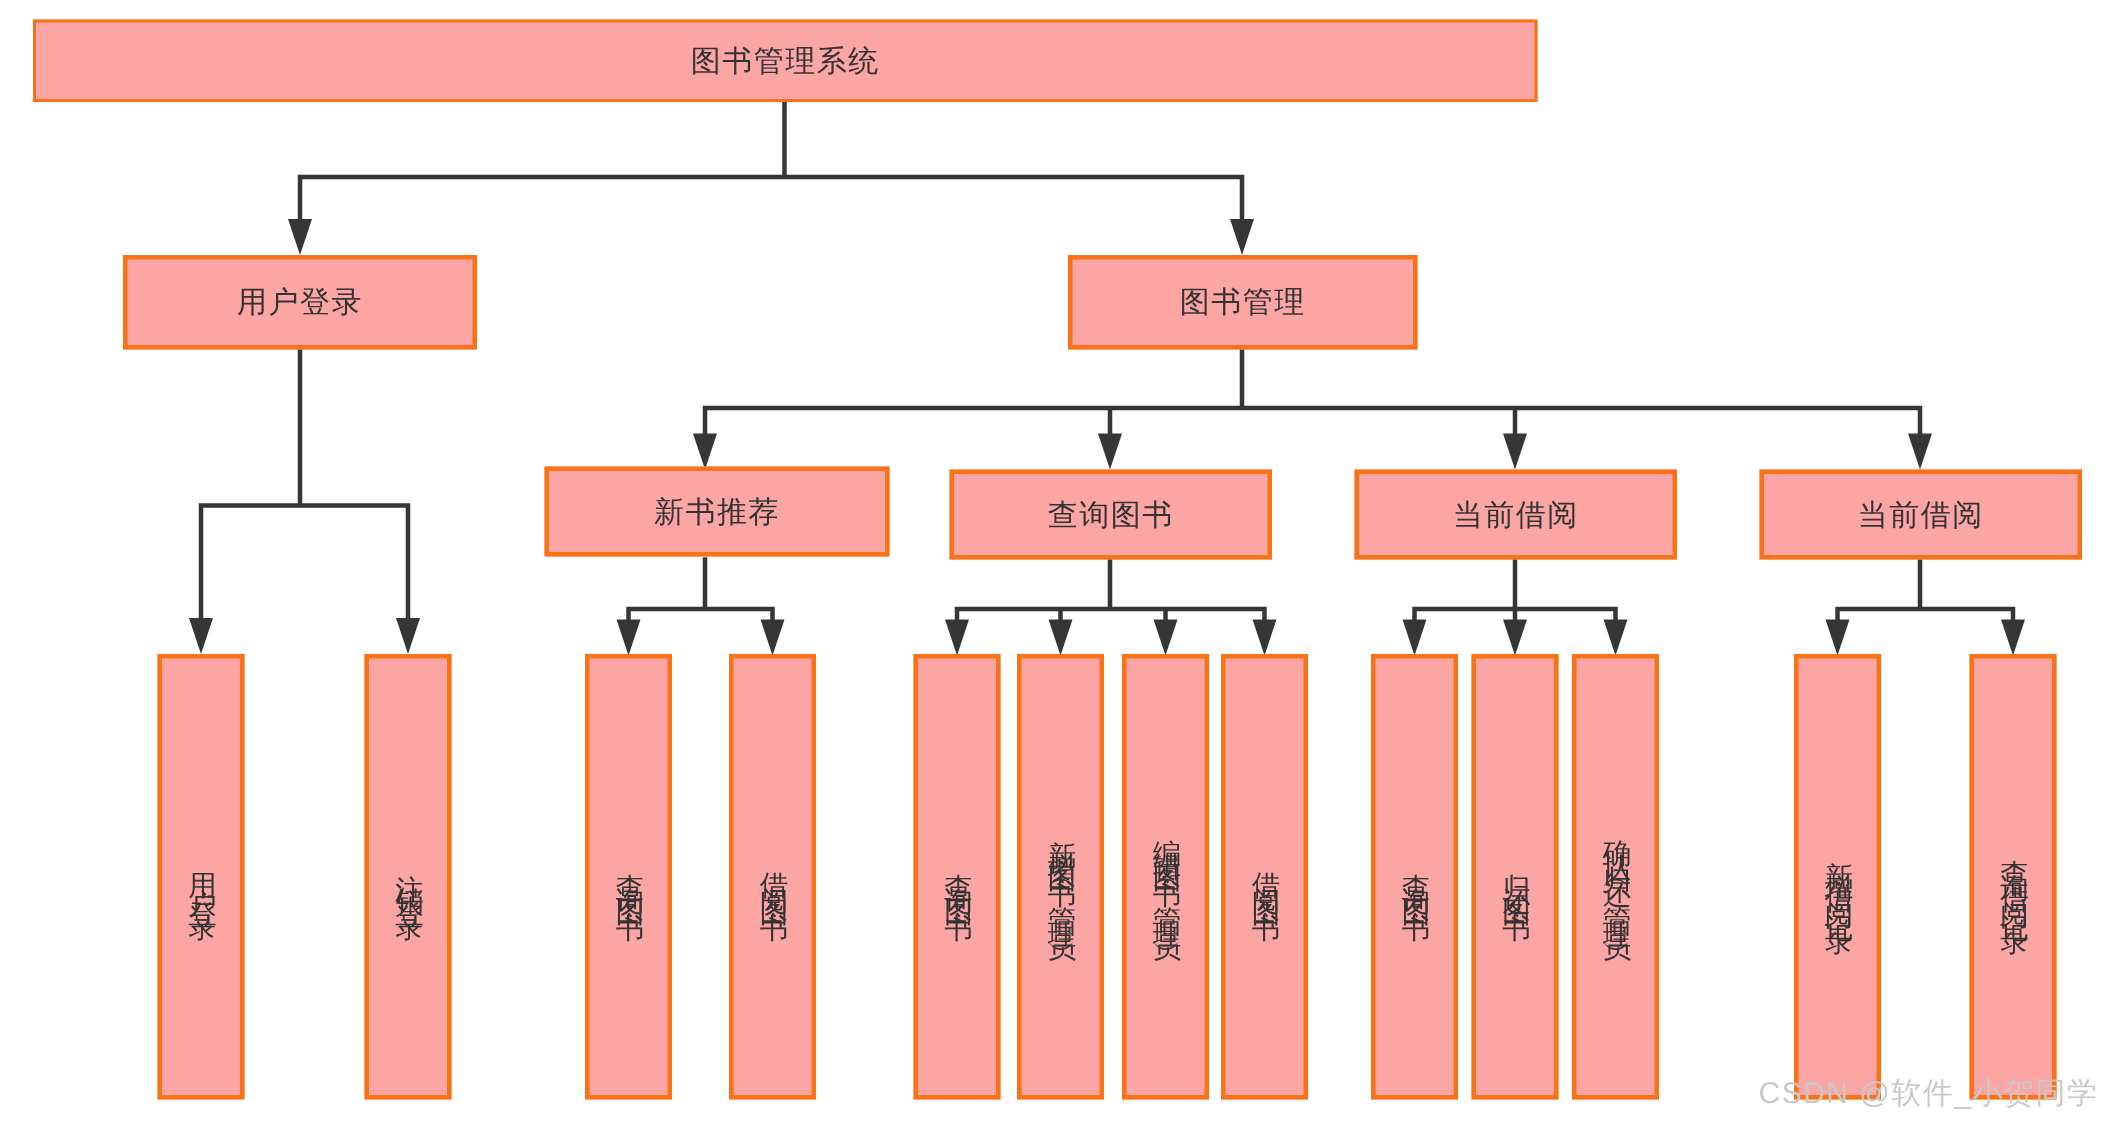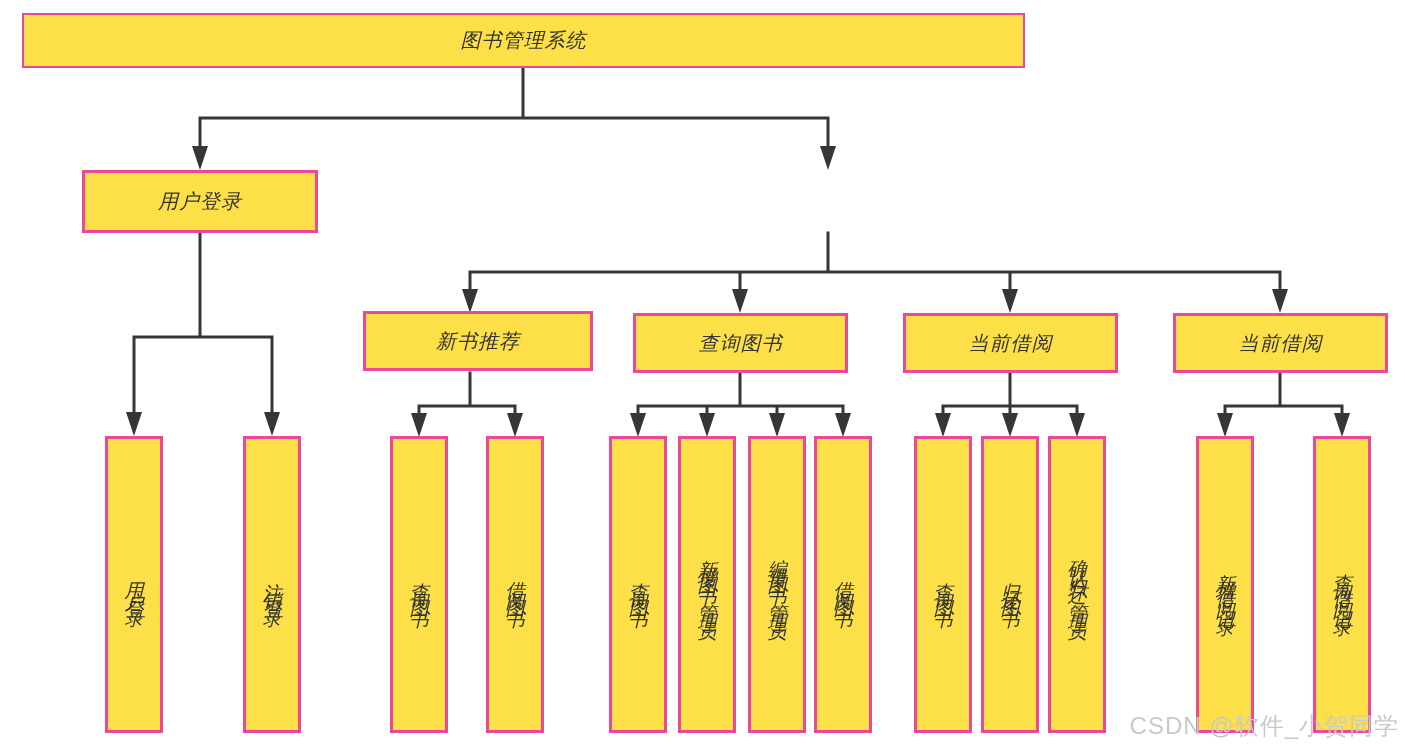--- a/index.html
+++ b/index.html
@@ -2,34 +2,34 @@
 <html><head>
 <meta charset="utf-8">
 <style>
   html,body{margin:0;padding:0;background:#ffffff;}
   .canvas{
     position:relative;width:1405px;height:747px;background:#ffffff;
     font-family:"Liberation Sans","DejaVu Sans",sans-serif;overflow:hidden;
   }
   .connectors{position:absolute;left:0;top:0;z-index:1;}
   .node{
-    position:absolute;box-sizing:border-box;background:#fde047;
-    border:3px solid #ec4899;color:#333333;
+    position:absolute;box-sizing:border-box;background:#fca5a5;
+    border:3px solid #f97316;color:#333333;
     display:flex;align-items:center;justify-content:center;
-    text-align:center;z-index:2;font-style:italic;
+    text-align:center;z-index:2;
   }
   .h{font-size:20px;letter-spacing:1px;}
   .root{border-width:2px;}
   .v{
     writing-mode:vertical-rl;text-orientation:mixed;
     font-size:19px;letter-spacing:9px;line-height:1.05;
   }
   .watermark{
     position:absolute;right:6px;bottom:5px;z-index:6;
-    font-size:24px;color:#c9c9c9;letter-spacing:1px;
+    font-size:20px;color:#c9c9c9;letter-spacing:1px;
     font-family:"Liberation Sans","DejaVu Sans",sans-serif;
   }
 </style>
 </head>
 <body>
 
 <div class="canvas">
 
   <svg id="conn" class="connectors" width="1405" height="747" viewBox="0 0 1405 747">
     <path d="M523 68 V118 M200 118 H828 M200 118 V152 M828 118 V152
@@ -56,20 +56,21 @@
       <polygon points="935,413 951,413 943,437" fill="#363636"></polygon>
       <polygon points="1002,413 1018,413 1010,437" fill="#363636"></polygon>
       <polygon points="1069,413 1085,413 1077,437" fill="#363636"></polygon>
       <polygon points="1217,413 1233,413 1225,437" fill="#363636"></polygon>
       <polygon points="1334,413 1350,413 1342,437" fill="#363636"></polygon>
     </svg>
 
   <div class="node h root" style="left:22px;top:13px;width:1003px;height:55px">图书管理系统</div>
 
   <div class="node h" style="left:82px;top:170px;width:236px;height:63px">用户登录</div>
+  <div class="node h" style="left:712px;top:170px;width:233px;height:63px">图书管理</div>
 
   <div class="node h" style="left:363px;top:311px;width:230px;height:60px">新书推荐</div>
   <div class="node h" style="left:633px;top:313px;width:215px;height:60px">查询图书</div>
   <div class="node h" style="left:903px;top:313px;width:215px;height:60px">当前借阅</div>
   <div class="node h" style="left:1173px;top:313px;width:215px;height:60px">当前借阅</div>
 
   <div class="node v" style="left:105px;top:436px;width:58px;height:297px">用户登录</div>
   <div class="node v" style="left:243px;top:436px;width:58px;height:297px">注销登录</div>
 
   <div class="node v" style="left:390px;top:436px;width:58px;height:297px">查询图书</div>

